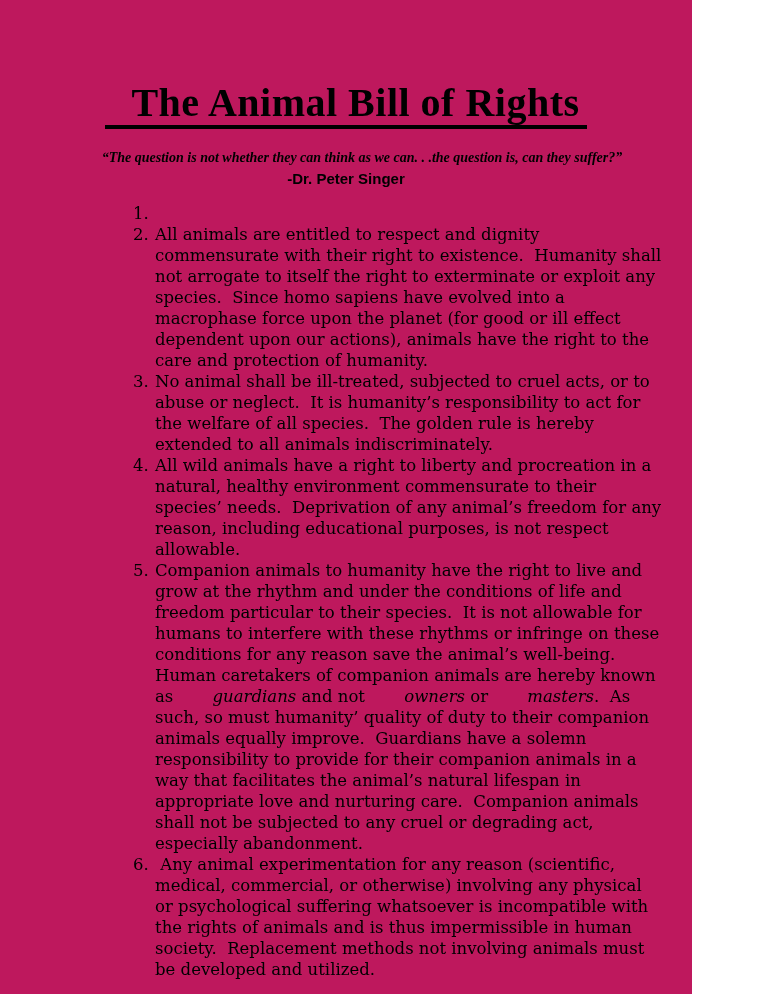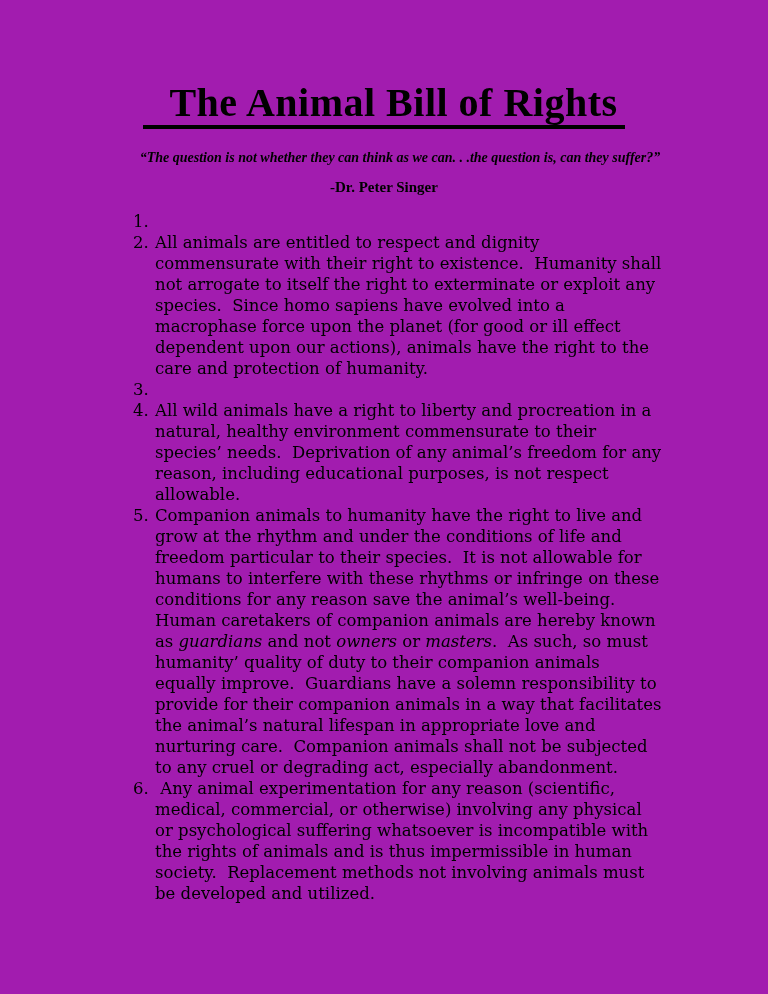--- a/index.html
+++ b/index.html
@@ -2,23 +2,23 @@
 <html><head>
 <meta charset="utf-8">
 <style>
   html, body {
     margin: 0;
     padding: 0;
     background: #ffffff;
   }
   .page {
     position: relative;
-    width: 768px;
+    width: 692px;
     height: 994px;
-    background: #a21caf;
+    background: #be185d;
     color: #000000;
     overflow: hidden;
     font-family: "DejaVu Serif", serif;
   }
   .title {
     margin: 0;
     padding-top: 82px;
     text-align: center;
     font-family: "Liberation Serif", serif;
     font-weight: bold;
@@ -36,23 +36,23 @@
     text-align: center;
     font-family: "Liberation Serif", serif;
     font-weight: bold;
     font-style: italic;
     font-size: 14px;
     line-height: 16px;
     white-space: nowrap;
     padding-left: 32px;
   }
   .attribution {
-    margin: 12px;
+    margin: 4px;
     text-align: center;
-    font-family: Liberation Serif, serif;
+    font-family: Liberation Sans, sans-serif;
     font-weight: bold;
     font-size: 15px;
     line-height: 18px;
   }
   .articles {
     list-style: none;
     margin: 15px 0 0 0;
     padding: 0 0 0 133px;
   }
   .article {
@@ -64,20 +64,21 @@
   .article-number {
     flex: 0 0 22px;
     white-space: nowrap;
   }
   .article-text {
     width: 508px;
     white-space: pre-wrap;
   }
   .article-text em {
     font-style: italic;
+    margin-left: 34px;
   }
 </style>
 </head>
 <body>
 
 <div class="page">
   <h1 class="title">
     <span class="title-text">The Animal Bill of Rights</span>
   </h1>
 
@@ -88,20 +89,21 @@
   <ol class="articles">
       <li class="article">
         <span class="article-number">1.</span>
       </li>
       <li class="article">
         <span class="article-number">2.</span>
         <span class="article-text"><span>All animals are entitled to respect and dignity commensurate with their right to existence.  Humanity shall not arrogate to itself the right to exterminate or exploit any species.  Since homo sapiens have evolved into a macrophase force upon the planet (for good or ill effect dependent upon our actions), animals have the right to the care and protection of humanity.</span></span>
       </li>
       <li class="article">
         <span class="article-number">3.</span>
+        <span class="article-text"><span>No animal shall be ill-treated, subjected to cruel acts, or to abuse or neglect.  It is humanity’s responsibility to act for the welfare of all species.  The golden rule is hereby extended to all animals indiscriminately.</span></span>
       </li>
       <li class="article">
         <span class="article-number">4.</span>
         <span class="article-text"><span>All wild animals have a right to liberty and procreation in a natural, healthy environment commensurate to their species’ needs.  Deprivation of any animal’s freedom for any reason, including educational purposes, is not respect allowable.</span></span>
       </li>
       <li class="article">
         <span class="article-number">5.</span>
         <span class="article-text"><span>Companion animals to humanity have the right to live and grow at the rhythm and under the conditions of life and freedom particular to their species.  It is not allowable for humans to interfere with these rhythms or infringe on these conditions for any reason save the animal’s well-being.  Human caretakers of companion animals are hereby known as </span><em>guardians</em><span> and not </span><em>owners</em><span> or </span><em>masters</em><span>.  As such, so must humanity’ quality of duty to their companion animals equally improve.  Guardians have a solemn responsibility to provide for their companion animals in a way that facilitates the animal’s natural lifespan in appropriate love and nurturing care.  Companion animals shall not be subjected to any cruel or degrading act, especially abandonment.</span></span>
       </li>
       <li class="article">

